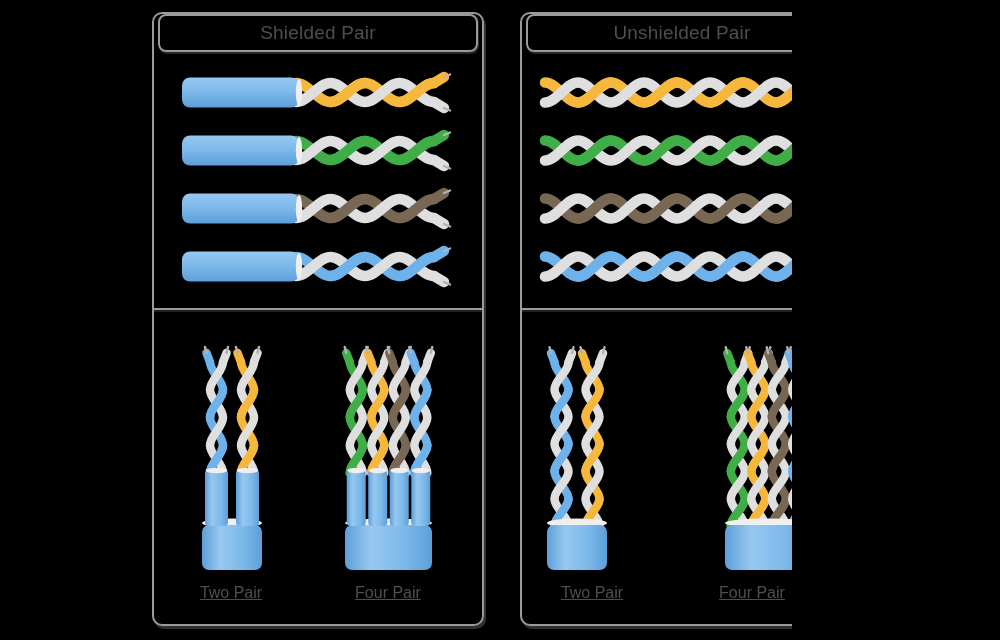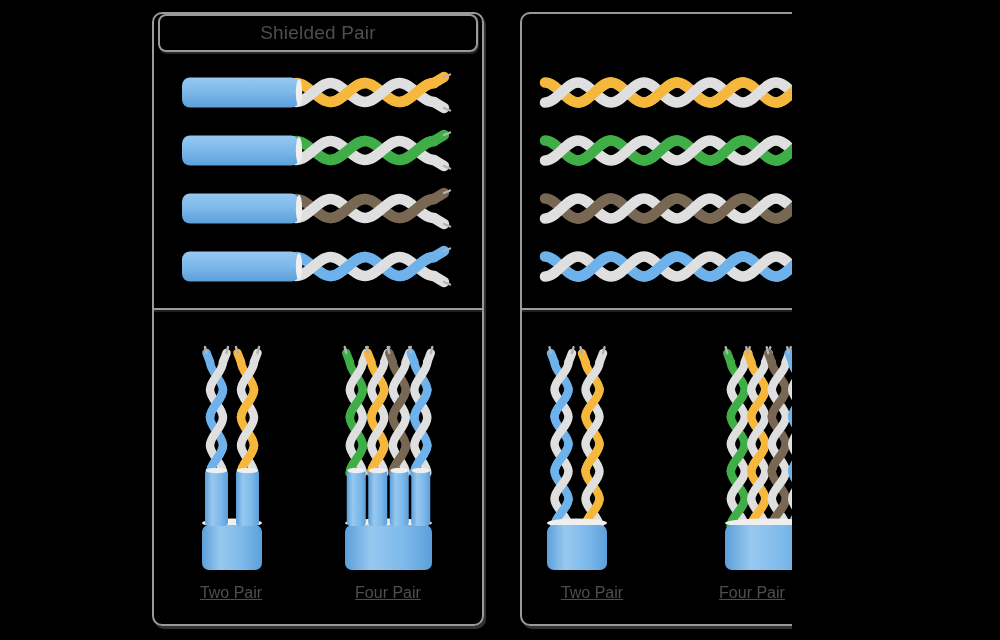--- a/index.html
+++ b/index.html
@@ -277,18 +277,21 @@
             <path d="M 272.25 514 C 272.3 504.2 286.3 496.5 286.3 486.7 C 286.3 476.9 272.3 469.2 272.3 459.4 C 272.3 449.6 286.3 441.9 286.3 432.1 C 286.3 422.3 272.3 414.6 272.3 404.8 C 272.3 395.0 286.3 387.3 286.3 377.5 C 286.3 367.7 272.3 360.0 272.3 350.2" stroke="#6EB2EB" fill="none" stroke-width="8.5" stroke-linecap="round" stroke-dasharray="31.285977681477863 31.285977681477863"></path>
             <path d="M 272.25 350.2 L 268.75 341.2" stroke="#6EB2EB" fill="none" stroke-width="8.5" stroke-linecap="round"></path>
             <path d="M 286.25 350.2 L 289.75 341.2" stroke="#DFDFDF" fill="none" stroke-width="8.5" stroke-linecap="round"></path>
             <path d="M 268.75 341.2 L 267.25 335.2" stroke="#B3B3B3" stroke-width="2.4" stroke-linecap="round" fill="none"></path>
             <path d="M 289.75 341.2 L 291.25 335.2" stroke="#B3B3B3" stroke-width="2.4" stroke-linecap="round" fill="none"></path>
           </g>
           <ellipse cx="248.5" cy="511" rx="43.5" ry="4.5" fill="#EFEFEF"></ellipse>
           <rect x="205" y="513" width="87" height="45" rx="7" fill="url(#gv1)"></rect>
         </g>
       </svg>
+    <div class="panel-header">
+      <span class="panel-title">Unshielded Pair</span>
+    </div>
     <div class="divider"></div>
     <div class="cable-label lbl-0">Two Pair</div>
     <div class="cable-label lbl-1">Four Pair</div>
   </div>
 
 </div>
 
 </body></html>

